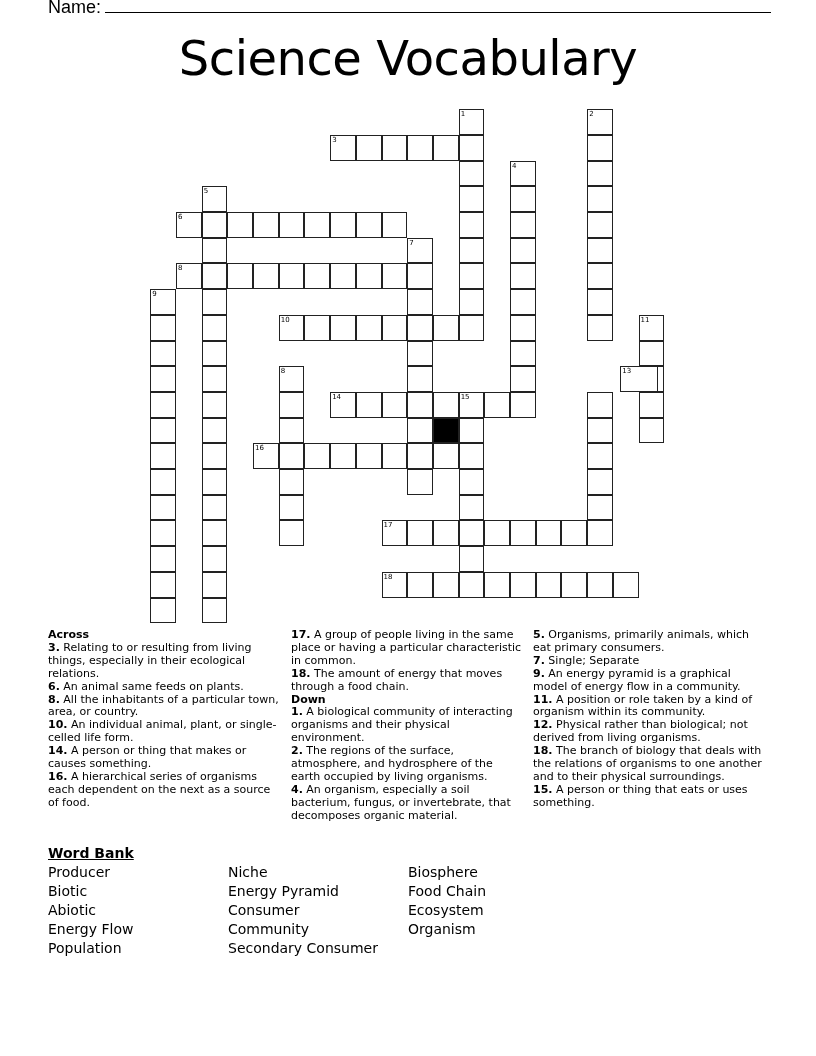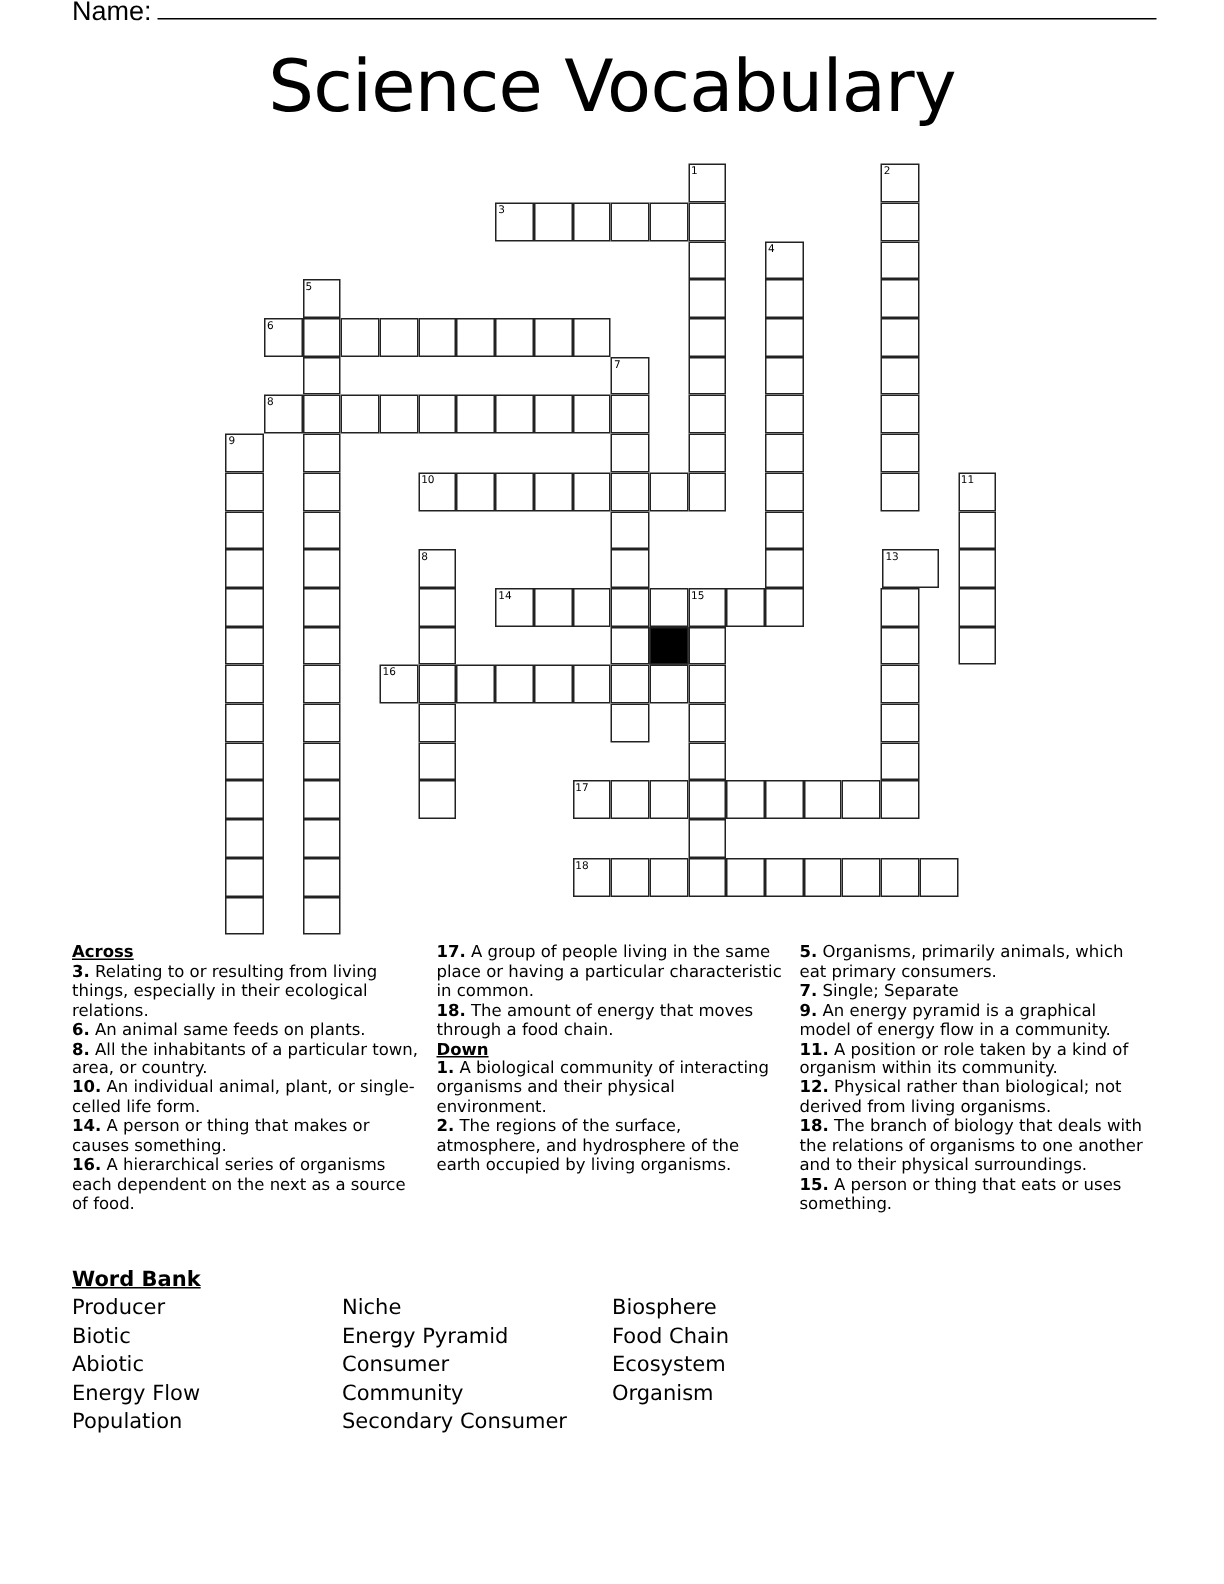--- a/index.html
+++ b/index.html
@@ -5,21 +5,21 @@
   html, body { margin:0; padding:0; background:#fff; }
   body { width:816px; height:1056px; position:relative; overflow:hidden; color:#000; font-family:"DejaVu Sans", sans-serif; }
   .name-line { position:absolute; left:48px; top:-4px; font-family:"Liberation Sans", sans-serif; font-size:18px; }
   .name-line .blank { display:inline-block; width:666px; border-bottom:1px solid #000; height:16px; vertical-align:baseline; margin-left:4px; }
   .title { position:absolute; left:0; width:816px; top:30px; text-align:center; font-family:"DejaVu Sans", sans-serif; font-size:48px; letter-spacing:-0.5px; }
   #grid { position:absolute; left:0; top:0; width:816px; height:640px; }
   .cell { position:absolute; width:25.7px; height:25.7px; box-sizing:border-box; border:1.5px solid #222; background:#fff; margin-left:-0.75px; margin-top:-0.75px; }
   .cell.black { background:#000; }
   .cell .num { position:absolute; left:1px; top:0px; font-size:7px; line-height:8px; font-family:"DejaVu Sans", sans-serif; }
   .clues { position:absolute; top:629px; font-size:11px; line-height:12.9px; font-family:"DejaVu Sans", sans-serif; }
-  .clues .hdr { font-weight:bold; text-decoration:underline; display:block; }
+  .clues .hdr { font-weight:bold; display:block; }
   .clues .clue { display:block; }
   .clues .cn { font-weight:bold; }
   .col1 { left:48px; width:232px; }
   .col2 { left:291px; width:234px; }
   .col3 { left:533px; width:234px; }
   .wordbank { position:absolute; left:48px; top:844px; font-size:14px; line-height:19px; font-family:"DejaVu Sans", sans-serif; }
   .wordbank .wbh { font-weight:bold; text-decoration:underline; display:block; }
   .wb-cols { display:flex; }
   .wb-col { width:180px; }
   .wb-col span { display:block; }
@@ -157,21 +157,21 @@
     <div class="cell" style="left: 639.3px; top: 418.4px;"></div>
     <div class="cell" style="left: 279.5px; top: 367px;">
       <span class="num">8</span>
     </div>
     <div class="cell" style="left: 279.5px; top: 392.7px;"></div>
     <div class="cell" style="left: 279.5px; top: 418.4px;"></div>
     <div class="cell" style="left: 279.5px; top: 444.1px;"></div>
     <div class="cell" style="left: 279.5px; top: 469.8px;"></div>
     <div class="cell" style="left: 279.5px; top: 495.5px;"></div>
     <div class="cell" style="left: 279.5px; top: 521.2px;"></div>
-    <div class="cell" style="left: 589px; top: 367px; padding-left: 36px;">
+    <div class="cell" style="left: 621px; top: 367px; padding-left: 36px;">
       <span class="num">13</span>
     </div>
     <div class="cell" style="left: 587.9px; top: 392.7px;"></div>
     <div class="cell" style="left: 587.9px; top: 418.4px;"></div>
     <div class="cell" style="left: 587.9px; top: 444.1px;"></div>
     <div class="cell" style="left: 587.9px; top: 469.8px;"></div>
     <div class="cell" style="left: 587.9px; top: 495.5px;"></div>
     <div class="cell" style="left: 587.9px; top: 521.2px;"></div>
     <div class="cell" style="left: 330.9px; top: 392.7px;">
       <span class="num">14</span>
@@ -232,20 +232,21 @@
     <span class="clue"><span class="cn">16.</span> <span>A hierarchical series of organisms each dependent on the next as a source of food.</span></span>
   </div>
 </div>
 
 <div class="clues col2">
   <span class="clue"><span class="cn">17.</span> <span>A group of people living in the same place or having a particular characteristic in common.</span></span>
   <span class="clue"><span class="cn">18.</span> <span>The amount of energy that moves through a food chain.</span></span>
   <span class="hdr">Down</span>
   <span class="clue"><span class="cn">1.</span> <span>A biological community of interacting organisms and their physical environment.</span></span>
   <span class="clue"><span class="cn">2.</span> <span>The regions of the surface, atmosphere, and hydrosphere of the earth occupied by living organisms.</span></span>
+  <span class="clue"><span class="cn">4.</span> <span>An organism, especially a soil bacterium, fungus, or invertebrate, that decomposes organic material.</span></span>
 </div>
 
 <div class="clues col3">
   <span class="clue"><span class="cn">5.</span> <span>Organisms, primarily animals, which eat primary consumers.</span></span>
   <span class="clue"><span class="cn">7.</span> <span>Single; Separate</span></span>
   <span class="clue"><span class="cn">9.</span> <span>An energy pyramid is a graphical model of energy flow in a community.</span></span>
   <span class="clue"><span class="cn">11.</span> <span>A position or role taken by a kind of organism within its community.</span></span>
   <span class="clue"><span class="cn">12.</span> <span>Physical rather than biological; not derived from living organisms.</span></span>
   <span class="clue"><span class="cn">18.</span> <span>The branch of biology that deals with the relations of organisms to one another and to their physical surroundings.</span></span>
   <span class="clue"><span class="cn">15.</span> <span>A person or thing that eats or uses something.</span></span>

